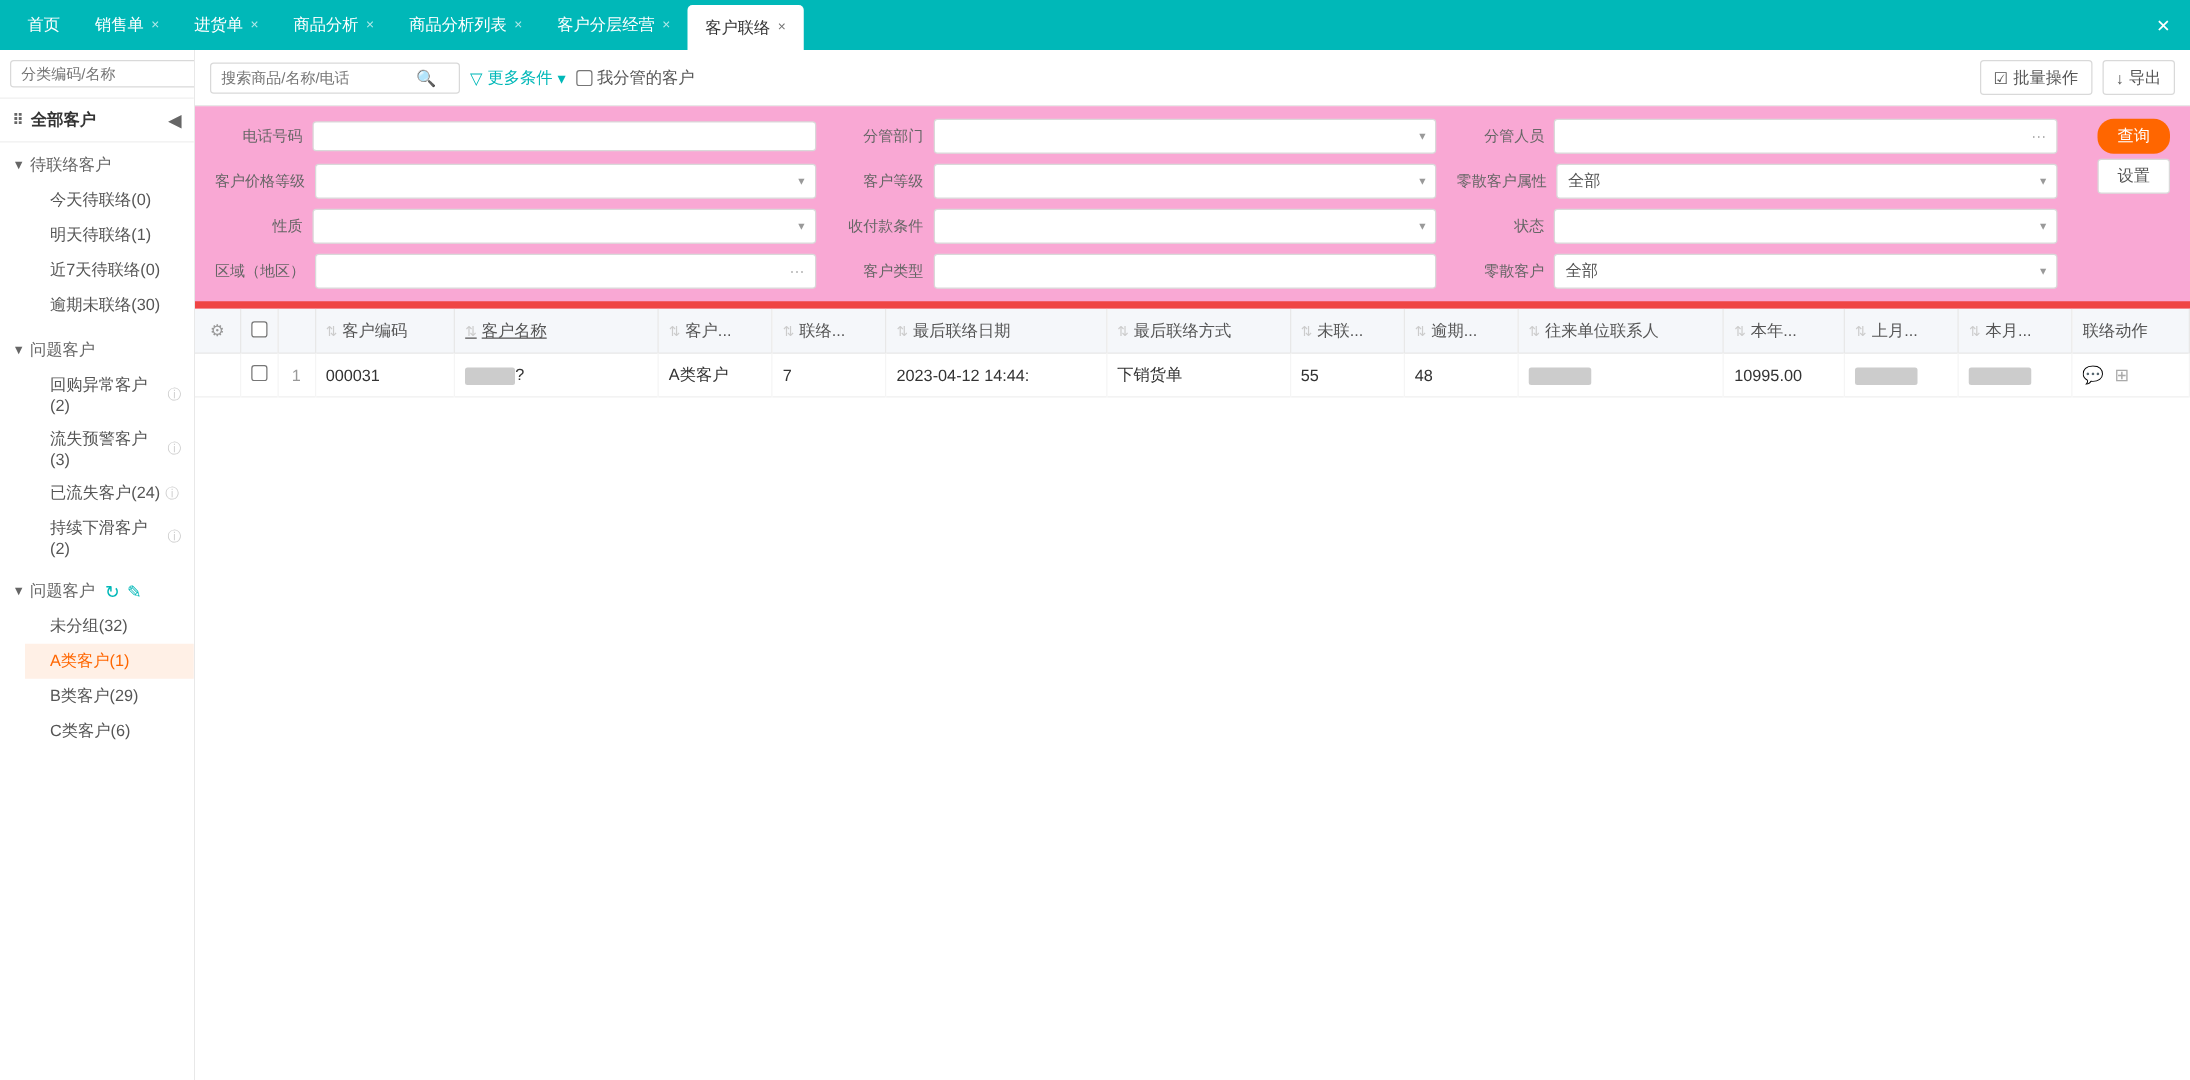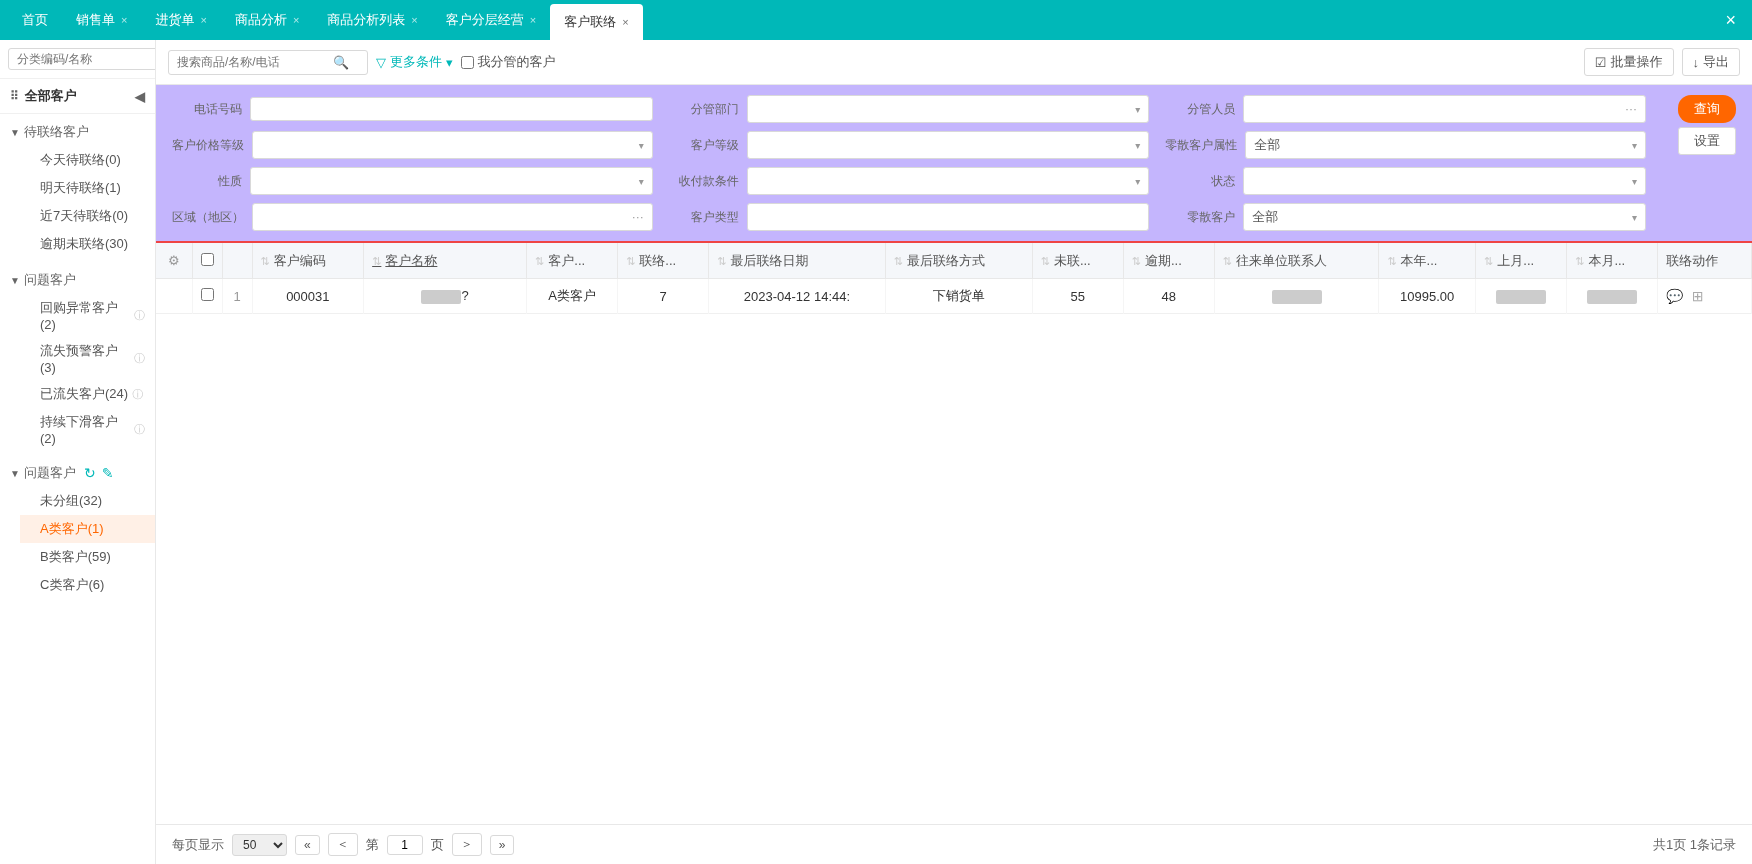--- a/index.html
+++ b/index.html
@@ -79,21 +79,21 @@
     .my-customer input[type="checkbox"] { cursor: pointer; }
     .toolbar-right { margin-left: auto; display: flex; gap: 8px; align-items: center; }
     .toolbar-btn {
       padding: 4px 10px; border: 1px solid #d9d9d9; border-radius: 3px;
       cursor: pointer; font-size: 12px; background: white; color: #555;
       display: flex; align-items: center; gap: 4px;
     }
 
     
     .extended-filter {
-      background: #c4b5fd; padding: 10px 16px; border-bottom: 2px solid #ef4444;
+      background: #f9a8d4; padding: 10px 16px; border-bottom: 6px solid #ef4444;
     }
     .filter-row { display: flex; align-items: center; margin-bottom: 8px; gap: 0; }
     .filter-cell {
       flex: 1; display: flex; align-items: center; gap: 8px; padding-right: 16px;
     }
     .filter-label { color: #666; font-size: 12px; white-space: nowrap; min-width: 70px; text-align: right; }
     .filter-select {
       flex: 1; border: 1px solid #d9d9d9; border-radius: 3px; padding: 4px 8px;
       font-size: 12px; color: #555; display: flex; align-items: center; justify-content: space-between;
       cursor: pointer; background: white; min-height: 28px;
@@ -119,21 +119,21 @@
     table { width: 100%; border-collapse: collapse; font-size: 12px; }
     thead tr { background: #f5f7fa; border-bottom: 1px solid #e8e8e8; }
     thead th {
       padding: 8px 8px; color: #555; font-weight: normal; text-align: left;
       border-right: 1px solid #e8e8e8; white-space: nowrap; position: relative;
     }
     thead th:first-child { width: 40px; text-align: center; }
     thead th .col-icon { color: #ccc; margin-right: 4px; font-size: 11px; }
     thead th .gear-btn { background: none; border: none; cursor: pointer; color: #999; padding: 2px; }
     tbody tr { border-bottom: 1px solid #f0f0f0; }
-    tbody td { padding: 8px 8px; color: #333; border-right: 1px solid #f5f5f5; white-space: nowrap; text-align: center; }
+    tbody td { padding: 8px 8px; color: #333; border-right: 1px solid #f5f5f5; white-space: nowrap; }
     tbody td.center { text-align: center; }
     .row-num { color: #999; text-align: center; }
     .action-icons { display: flex; gap: 8px; align-items: center; }
     .action-icon { color: #aaa; cursor: pointer; font-size: 14px; }
 
     
     .pagination-bar {
       background: white; border-top: 1px solid #e8e8e8; padding: 8px 16px;
       display: flex; align-items: center; gap: 8px; font-size: 12px; color: #555;
     }
@@ -259,21 +259,21 @@
         <span style="color:#00b8b8; font-size:14px; cursor:pointer; margin-left:4px;">↻</span>
         <span style="color:#00b8b8; font-size:14px; cursor:pointer; margin-left:2px;">✎</span>
       </div>
       <div class="sidebar-item">
         <span>未分组(32)</span>
       </div>
       <div class="sidebar-item active">
         <span>A类客户(1)</span>
       </div>
       <div class="sidebar-item">
-        <span>B类客户(59)</span>
+        <span>B类客户(29)</span>
       </div>
       <div class="sidebar-item">
         <span>C类客户(6)</span>
       </div>
     </div>
   </div>
 
   <div class="content-area">
 
     <div class="filter-toolbar">
@@ -465,30 +465,14 @@
               <div class="action-icons">
                 <span class="action-icon">💬</span>
                 <span class="action-icon">⊞</span>
               </div>
             </td>
           </tr>
         </tbody>
       </table>
     </div>
 
-    <div class="pagination-bar">
-      <span class="page-size-label">每页显示</span>
-      <select class="page-size-select">
-        <option>50</option>
-        <option>100</option>
-        <option>200</option>
-      </select>
-      <button class="page-nav-btn">«</button>
-      <button class="page-nav-btn">＜</button>
-      <span>第</span>
-      <input class="page-input" type="text" value="1" style="">
-      <span>页</span>
-      <button class="page-nav-btn">＞</button>
-      <button class="page-nav-btn">»</button>
-      <span class="page-total">共1页 1条记录</span>
-    </div>
   </div>
 </div>
 
 </body></html>

